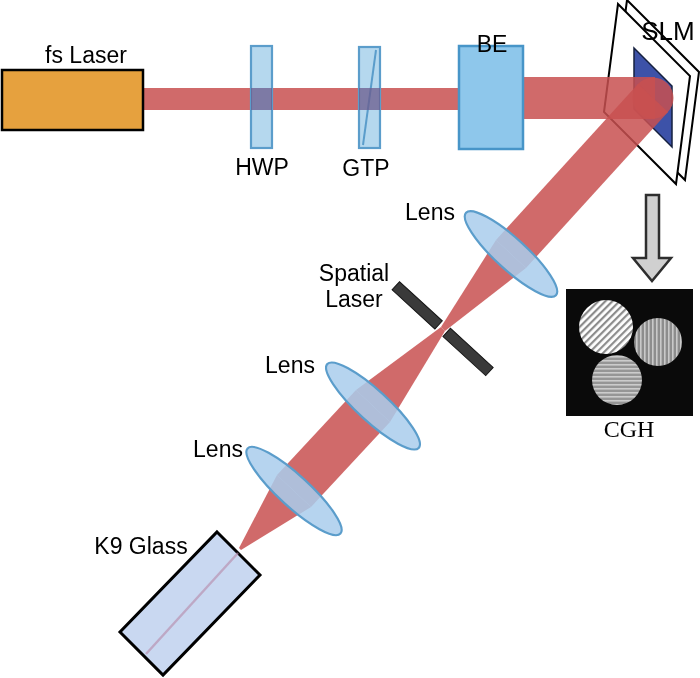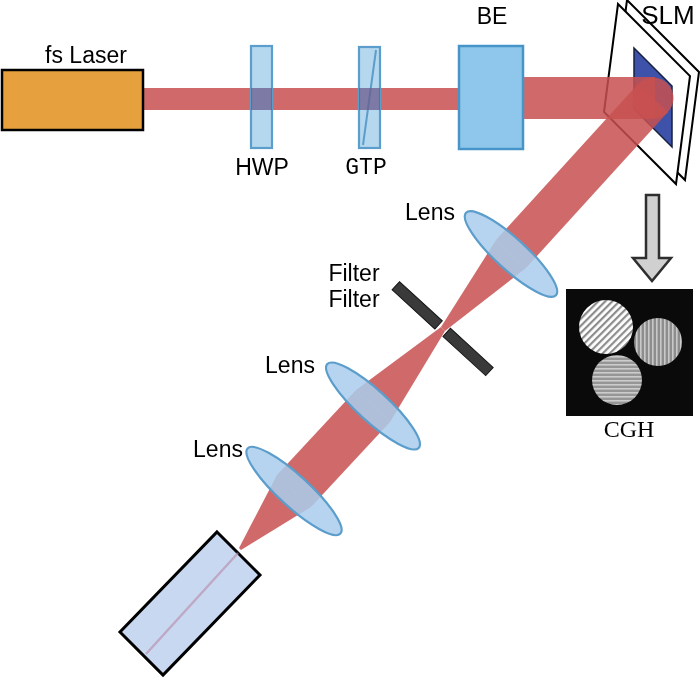--- a/index.html
+++ b/index.html
@@ -102,22 +102,23 @@
   <g>
     <rect x="566" y="289" width="127" height="127" fill="#0a0a0a"></rect>
     <circle cx="658" cy="342" r="24" fill="url(#pv)"></circle>
     <circle cx="617" cy="380" r="25" fill="url(#ph)"></circle>
     <circle cx="606" cy="327" r="27" fill="url(#pd)"></circle>
   </g>
 </svg>
 
 <div class="label" style="left:66px; top:55px;margin-left:20px;">fs Laser</div>
 <div class="label" style="left:262px; top:167px;">HWP</div>
-<div class="label" style="left:366px; top:168px;font-family:Liberation Mono, monospace;">GTP</div>
-<div class="label" style="left:492px; top:16px;">BE</div>
-<div class="label big" style="left:668px; top:16px;">SLM</div>
+<div class="label" style="left:366px; top:168px;">GTP</div>
+<div class="label" style="left:492px; top:44px;">BE</div>
+<div class="label big" style="left:668px; top:32px;">SLM</div>
 <div class="label" style="left:430px; top:212px;">Lens</div>
-<div class="label wrap" style="left:354px; top:286px;">Filter Filter</div>
+<div class="label wrap" style="left:354px; top:286px;">Spatial Laser</div>
 <div class="label" style="left:290px; top:365px;">Lens</div>
 <div class="label" style="left:218px; top:449px;">Lens</div>
+<div class="label" style="left:141px; top:546px;">K9 Glass</div>
 <div class="label mid" style="left:629px; top:430px;">CGH</div>
 
 </div>
 
 </body></html>

